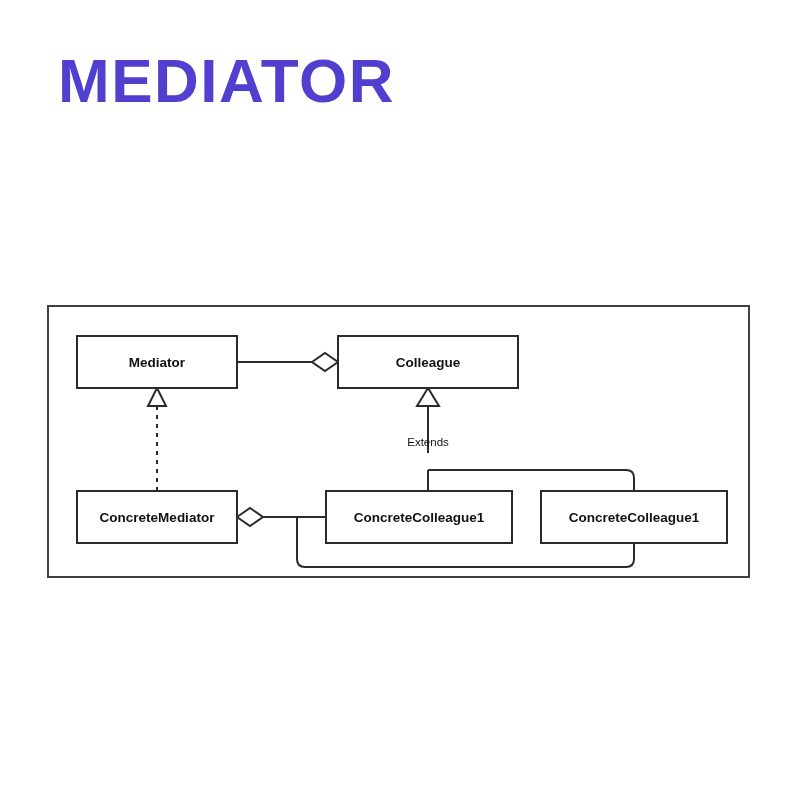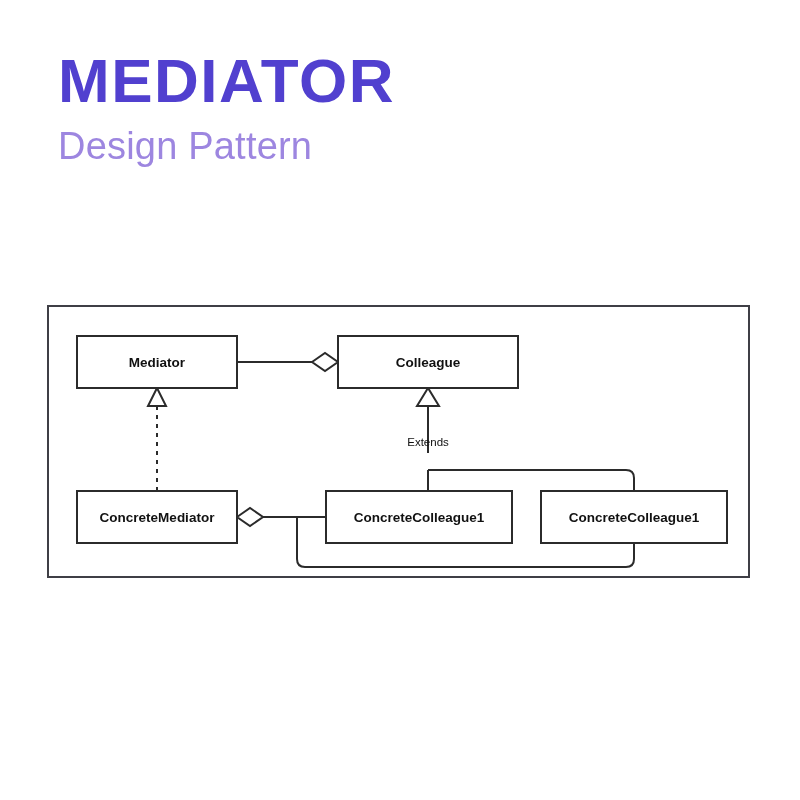--- a/index.html
+++ b/index.html
@@ -101,21 +101,20 @@
     stroke: #2b2b2b;
     stroke-width: 2;
     stroke-linejoin: miter;
   }
 </style>
 </head>
 <body>
 
 <div id="header">
   <h1 id="pattern-title">MEDIATOR</h1>
-  <h2 id="pattern-subtitle">Design Pattern</h2>
 </div>
 
 <div id="diagram-frame">
   <svg id="diagram-svg" viewBox="0 0 703 273">
 
     <g>
       <path class="link-solid" d="M 188 55 L 263 55"></path>
       <polygon class="marker-hollow" points="263,55 276,46 289,55 276,64"></polygon>
     </g>
 

